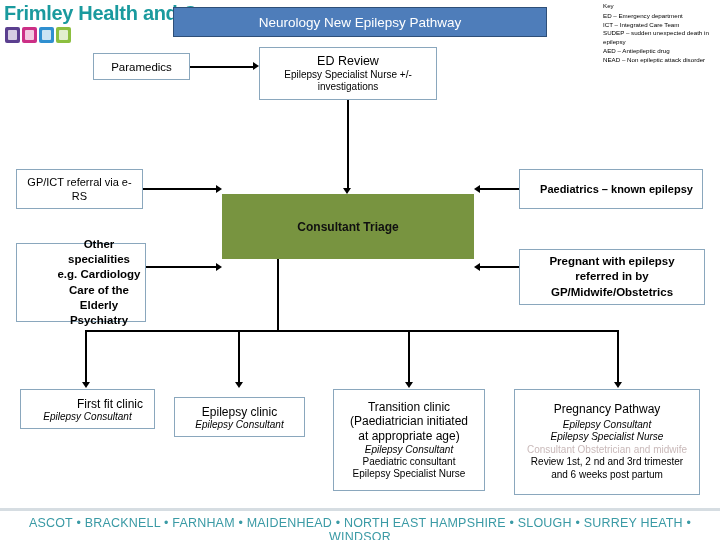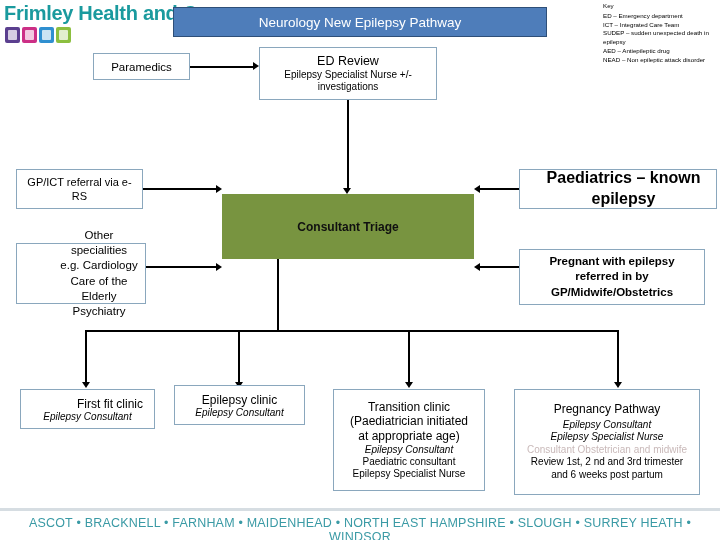--- a/index.html
+++ b/index.html
@@ -55,38 +55,38 @@
   .ital{font-style:italic;}
 
   #n-paramedics{left:93px;top:53px;width:97px;height:27px;font-size:11.5px;font-weight:bold;}
 
   #n-edreview{left:259px;top:47px;width:178px;height:53px;}
   #n-edreview .hd{font-size:12.5px;line-height:1.25;}
   #n-edreview .sub{font-size:10px;line-height:1.2;}
 
   #n-gpict{left:16px;top:169px;width:127px;height:40px;font-size:11px;font-weight:normal;line-height:1.28;}
 
-  #n-paeds{left:519px;top:169px;width:198px;height:40px;font-size:16px;font-weight:bold;line-height:1.3;padding-left:15px;}
+  #n-paeds{left:519px;top:169px;width:184px;height:40px;font-size:11px;font-weight:bold;line-height:1.3;padding-left:15px;}
 
   #n-triage{
     left:222px;top:194px;width:252px;height:65px;
     background:#789440;border:none;
     font-size:12px;font-weight:bold;color:#101010;
   }
 
-  #n-other{left:16px;top:243px;width:130px;height:61px;font-size:11.5px;font-weight:normal;line-height:1.33;padding-left:40px;}
+  #n-other{left:16px;top:243px;width:130px;height:79px;font-size:11.5px;font-weight:bold;line-height:1.33;padding-left:40px;}
 
   #n-pregref{left:519px;top:249px;width:186px;height:56px;font-size:11.5px;font-weight:bold;line-height:1.32;}
 
   
   #n-firstfit{left:20px;top:389px;width:135px;height:40px;}
   #n-firstfit .hd{font-size:12px;margin-left:45px;}
   #n-firstfit .sub{font-size:10px;}
 
-  #n-epclinic{left:174px;top:385px;width:131px;height:40px;}
+  #n-epclinic{left:174px;top:397px;width:131px;height:40px;}
   #n-epclinic .hd{font-size:12px;}
   #n-epclinic .sub{font-size:10px;}
 
   #n-transition{left:333px;top:389px;width:152px;height:102px;line-height:1.22;}
   #n-transition .hd{font-size:12px;}
   #n-transition .sub{font-size:10px;}
 
   #n-pregpath{left:514px;top:389px;width:186px;height:106px;line-height:1.26;}
   #n-pregpath .hd{font-size:12px;margin-bottom:1px;}
   #n-pregpath .sub{font-size:10px;}

